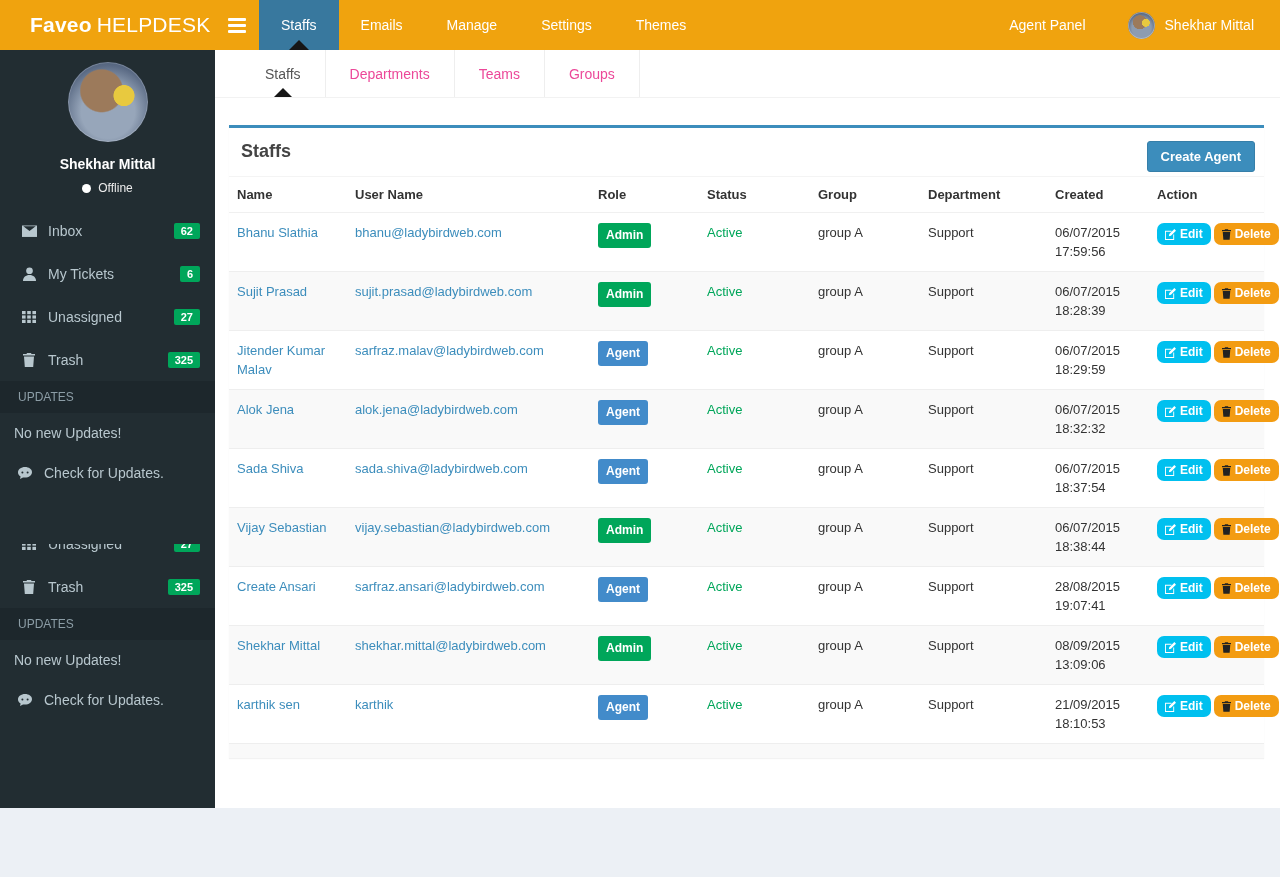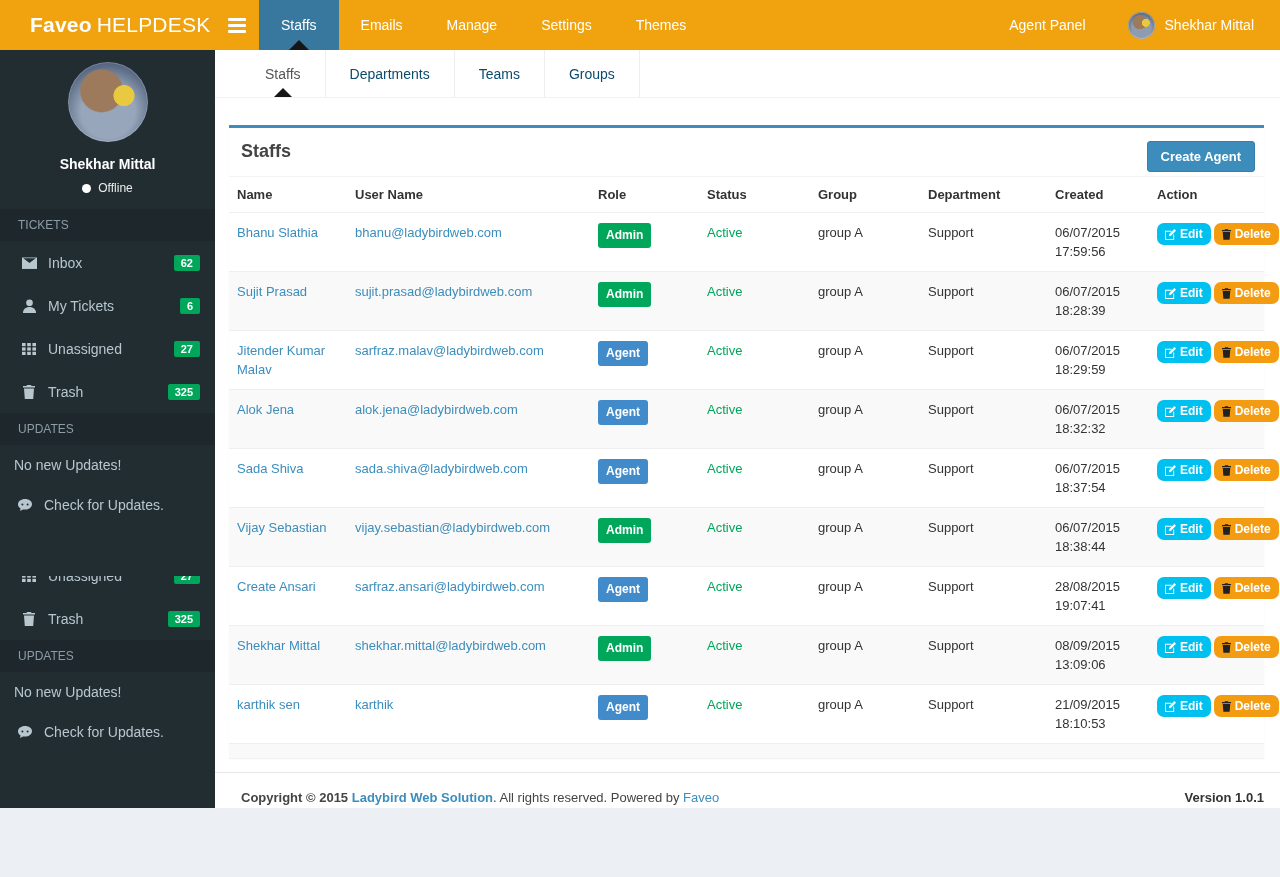--- a/index.html
+++ b/index.html
@@ -51,21 +51,21 @@
   .side-text-item { color:#b8c7ce; font-size:14px; padding:12px 14px; cursor:pointer; display:flex; align-items:center; }
   .side-text-item .s-icon { width:22px; margin-right:8px; display:inline-flex; justify-content:center; }
   .side-text-item .s-icon svg { fill:#b8c7ce; }
   .repeat-block { margin-top:51px; overflow:hidden; }
   .repeat-block .clipped { margin-top:-22px; }
   .unassigned-footer { color:#d6dde0; font-weight:bold; font-size:14px; padding:14px 18px; letter-spacing:.3px; margin-top:78px; }
 
   
   .main { position:absolute; top:50px; left:215px; width:1065px; height:827px; background:#fff; }
   .subnav { height:48px; background:#fff; border-bottom:1px solid #f2f2f2; display:flex; padding-left:26px; }
-  .subnav-item { position:relative; display:flex; align-items:center; padding:0 24px; font-size:14px; color:#0c4a6e; border-right:1px solid #eeeeee; cursor:pointer; }
+  .subnav-item { position:relative; display:flex; align-items:center; padding:0 24px; font-size:14px; color:#ec4899; border-right:1px solid #eeeeee; cursor:pointer; }
   .subnav-item.active { color:#555; }
   .subnav-item.active::after { content:""; position:absolute; bottom:0; left:50%; margin-left:-9px;
       border-left:9px solid transparent; border-right:9px solid transparent; border-bottom:9px solid #161616; }
 
   
   .panel { position:absolute; left:14px; top:75px; width:1035px; background:#fff; border-top:3px solid #3c8dbc; box-shadow:0 1px 1px rgba(0,0,0,.05); }
   .panel-header { position:relative; padding:13px 12px 14px; }
   .panel-title { font-size:18px; color:#444; }
   .btn-create { position:absolute; right:9px; top:13px; background:#3c8dbc; border:1px solid #367fa9; color:#fff; font-weight:bold; font-size:13px; padding:7px 13px; border-radius:3px; cursor:pointer; font-family:inherit; }
 
@@ -146,21 +146,20 @@
   <aside class="sidebar">
     <div class="side-user">
       <div class="avatar-lg"></div>
       <div class="side-name">Shekhar Mittal</div>
       <div class="side-status">
         <span class="dot"></span>
         <span>Offline</span>
       </div>
     </div>
 
-    <div class="side-header">TICKETS</div>
 
     <div class="side-item">
       <span class="s-icon">
         <svg width="15" height="12" viewBox="0 0 16 12">
             <path d="M0 0h16v12H0zM1.4 1l6.6 5 6.6-5z" fill-rule="evenodd"></path>
             <path d="M0 1.3l8 6 8-6V12H0z" fill="#222d32" opacity="0"></path>
             <path d="M0 1.6l8 5.8 8-5.8V12H0z"></path>
           </svg>
       </span>
       <span>Inbox</span>
@@ -544,28 +543,20 @@
                   </svg>
         <span>Delete</span>
       </button>
     </td>
   </tr>
 </tbody>
       </table>
       <div class="table-footstrip"></div>
     </section>
 
-    <footer class="footer">
-      <span>
-        <b>Copyright © 2015</b>
-        <span class="f-link bold">Ladybird Web Solution</span><span>. All rights reserved. Powered by</span>
-        <span class="f-link">Faveo</span>
-      </span>
-      <span class="footer-version">Version 1.0.1</span>
-    </footer>
 
     <div class="bottom-strip">
       <span class="tl-badge">25/11/2015</span>
       <span class="tl-line"></span>
       <span class="tl-circle">
         <svg width="13" height="13" viewBox="0 0 14 15" fill="#0b3442">
             <circle cx="7" cy="4.4" r="3.4"></circle>
             <path d="M0 15c0-3.8 3-6.2 7-6.2s7 2.4 7 6.2z"></path>
           </svg>
       </span>

